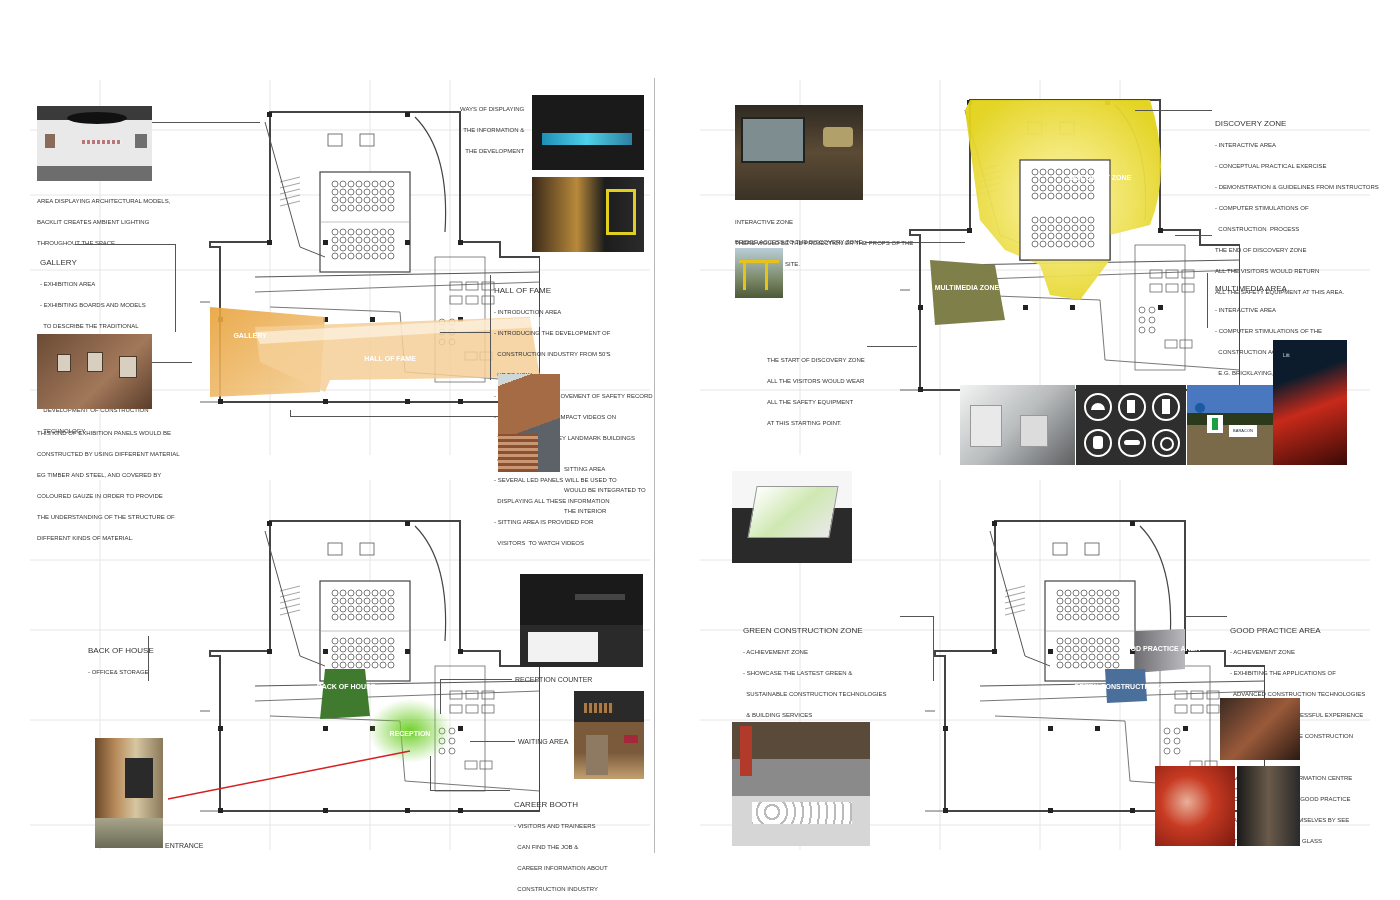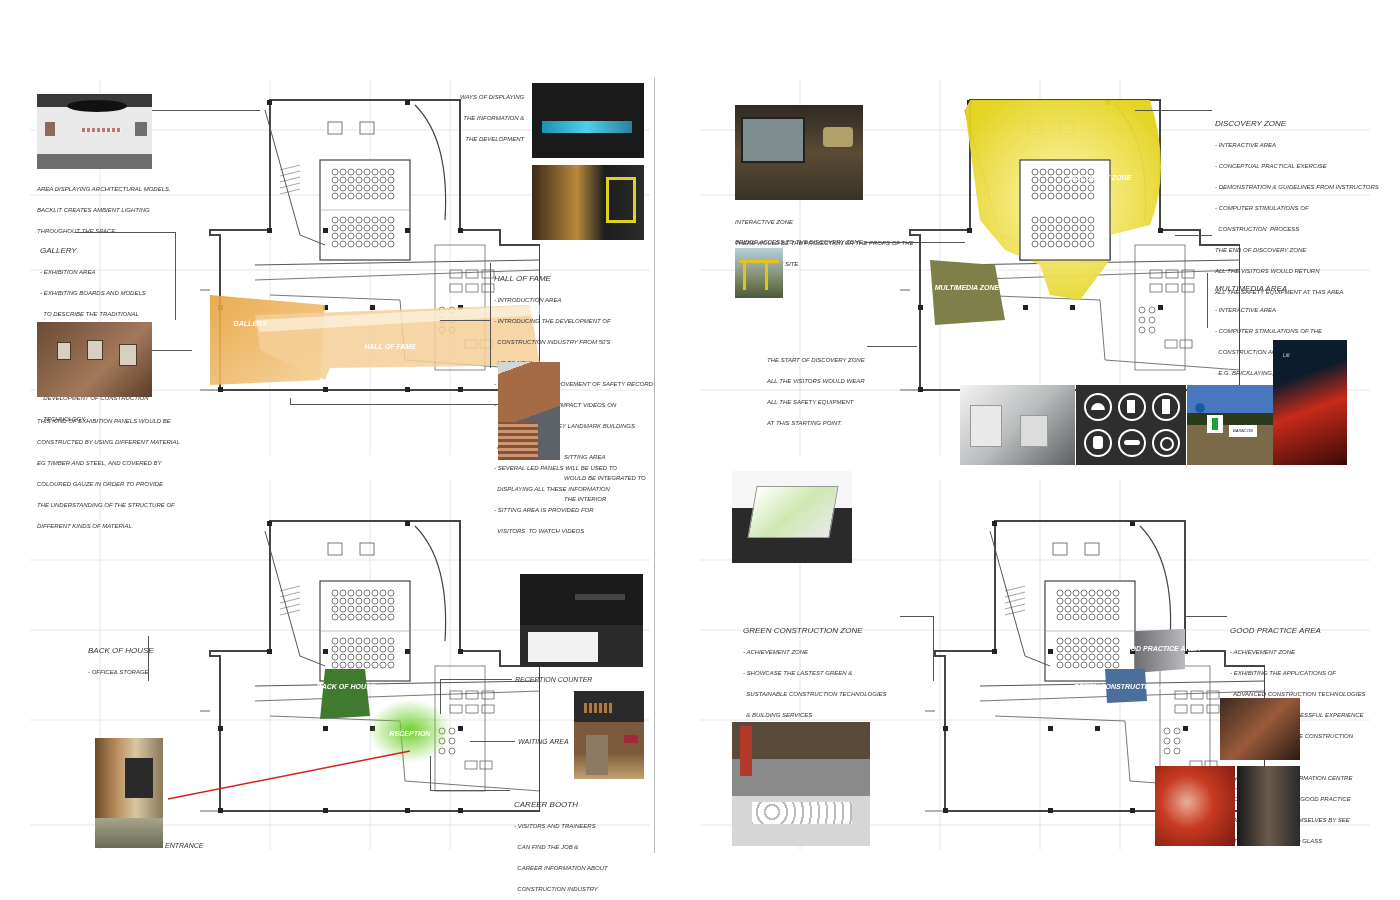--- a/index.html
+++ b/index.html
@@ -1,17 +1,17 @@
 <!DOCTYPE html>
 <html><head>
 <meta charset="utf-8">
 <style>
   html,body{margin:0;padding:0;background:#fff;}
   body{width:1400px;height:900px;position:relative;overflow:hidden;font-family:"Liberation Sans",sans-serif;color:#333;}
-  .panel{position:absolute;font-style:italic;}
+  .panel{position:absolute;}
   .divider-v{position:absolute;left:654px;top:78px;width:1px;height:775px;background:#b8b8b8;}
   .txt{position:absolute;font-size:6px;line-height:7px;text-transform:uppercase;color:#333;white-space:pre;}
   .ttl{font-size:8px;line-height:9px;color:#333;display:block;}
   .li{display:block;}
   .photo{position:absolute;overflow:hidden;}
   .leader{position:absolute;background:#555;}
   .plan{position:absolute;}
   .zone-label{font-family:"Liberation Sans",sans-serif;font-weight:bold;font-size:7px;fill:#fff;text-anchor:middle;}
   .grid-bg{position:absolute;inset:0;pointer-events:none;}
 </style>
@@ -199,21 +199,21 @@
         <stop offset="0%" stop-color="#e8a23a"></stop>
         <stop offset="100%" stop-color="#f4cf96"></stop>
       </linearGradient>
     <linearGradient id="greyGrad" x1="0" y1="0" x2="1" y2="0">
         <stop offset="0%" stop-color="#6e6e72"></stop>
         <stop offset="100%" stop-color="#b9b9be"></stop>
       </linearGradient>
   </defs>
 </svg>
 
-<section class="panel" style="left:0;top:0;width:654px;height:466px;">
+<section class="panel" style="left:0;top:12px;width:654px;height:466px;">
 
   <div class="photo" style="left:37px;top:94px;width:115px;height:75px;background:linear-gradient(#3a3a3a 0 18%,#e9e9e9 18% 80%,#6d6d6d 80%);">
     <div style="position:absolute;left:30px;top:6px;width:60px;height:12px;border-radius:50%;background:#111;"></div>
     <div style="position:absolute;left:8px;top:28px;width:10px;height:14px;background:#8a6b5a;"></div>
     <div style="position:absolute;left:98px;top:28px;width:12px;height:14px;background:#6f6f6f;"></div>
     <div style="position:absolute;left:45px;top:34px;width:40px;height:4px;background:repeating-linear-gradient(90deg,#b77 0 3px,#eee 3px 5px);"></div>
   </div>
   <div class="txt" style="left:37px;top:172px;">
     <span class="li">AREA DISPLAYING ARCHITECTURAL MODELS,</span>
     <span class="li">BACKLIT CREATES AMBIENT LIGHTING</span>

